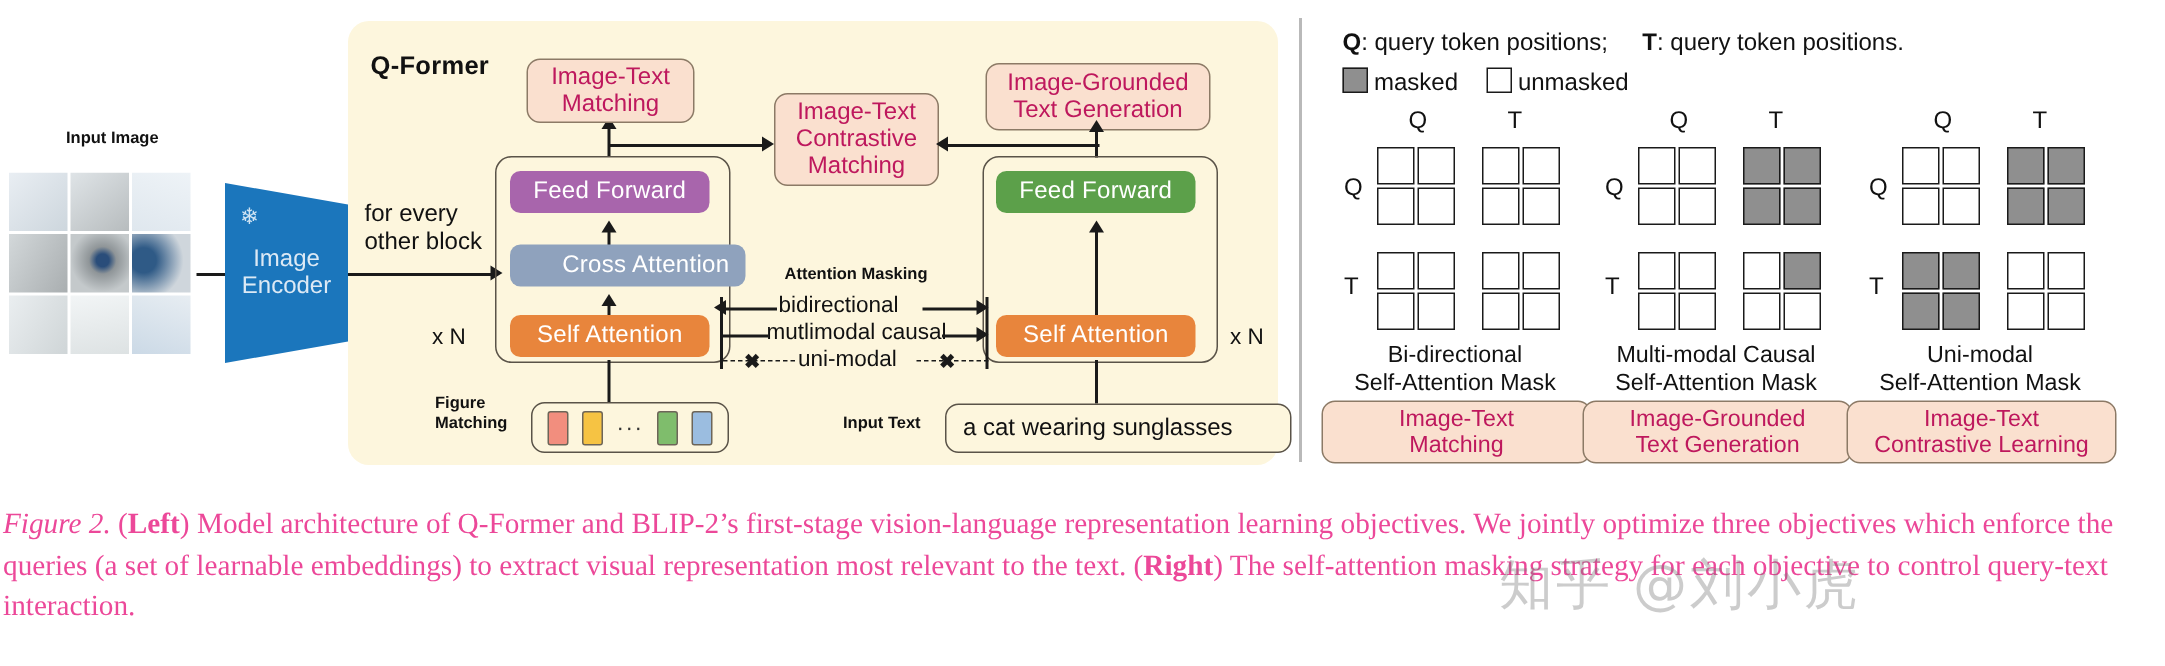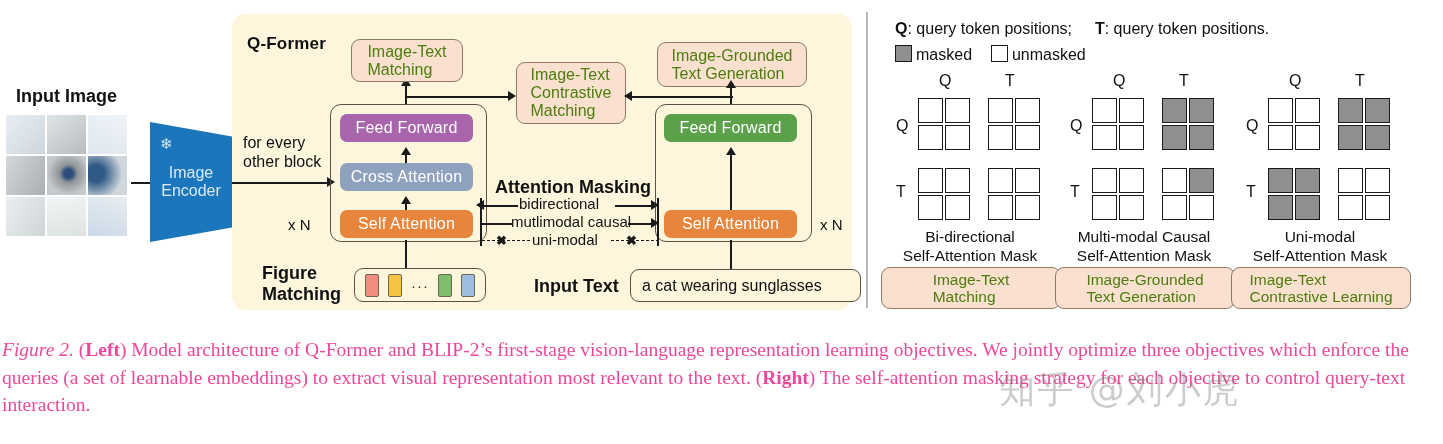--- a/index.html
+++ b/index.html
@@ -9,37 +9,37 @@
   .abs{position:absolute;}
 
   
   #qformer-panel{left:232px;top:14px;width:620px;height:296px;
     background:#fdf6dd;border-radius:14px;}
 
   .panel-title{font-weight:bold;font-size:17px;color:#111;letter-spacing:.2px;}
 
   
   .obj-box{background:#fae0cf;border:1.4px solid #8c7a66;border-radius:9px;
-    display:flex;align-items:center;justify-content:center;
-    font-size:16px;line-height:1.12;color:#4d7c0f;}
+    display:flex;align-items:center;justify-content:center;text-align:center;
+    font-size:16px;line-height:1.12;color:#be185d;}
 
   
   .pill{border-radius:7px;display:flex;align-items:center;justify-content:center;
     color:#ffffff;font-size:16px;letter-spacing:.2px;}
   .pill.ff-left{background:#a865ac;}
   .pill.cross{background:#8fa2bd;}
   .pill.self{background:#e8853c;}
   .pill.ff-right{background:#5ca04a;}
 
   
   .block-outline{border:1.6px solid #5a5348;border-radius:11px;background:transparent;}
 
   .xn{font-size:15px;color:#111;}
 
-  .bold-lbl{font-weight:bold;font-size:18px;color:#111;line-height:1.18;}
+  .bold-lbl{font-weight:bold;font-size:11px;color:#111;line-height:1.18;margin-left:28px;}
   .plain-lbl{font-size:16px;color:#111;line-height:1.2;}
 
   
   #learned-queries-box{border:1.5px solid #5a5348;border-radius:9px;background:#fdf6dd;
     display:flex;align-items:center;gap:9px;padding:0 10px;}
   .q-chip{width:21px;height:21px;border:1.3px solid #6d6558;border-radius:2px;}
   .q-dots{font-size:15px;color:#333;letter-spacing:1px;line-height:1;}
 
   
   #input-text-box{border:1.5px solid #5a5348;border-radius:9px;background:#fdf6dd;
@@ -134,21 +134,21 @@
   <div>other block</div>
 </div>
 
 <div class="abs block-outline" style="left:330px;top:104px;width:155px;height:136px;"></div>
 <div class="abs xn" style="left:288px;top:216px;">x N</div>
 
 <div class="abs pill ff-left" style="left:340px;top:114px;width:133px;height:28px;">Feed Forward</div>
 <div class="arw up abs" style="left:401px;top:147px;"></div>
 <div class="ln v abs" style="left:405px;top:152px;height:12px;"></div>
 
-<div class="abs pill cross" style="left:340px;top:163px;width:133px;height:28px;">Cross Attention</div>
+<div class="abs pill cross" style="left:340px;top:163px;width:133px;height:28px;padding-left:24px;">Cross Attention</div>
 <div class="arw up abs" style="left:401px;top:196px;"></div>
 <div class="ln v abs" style="left:405px;top:201px;height:10px;"></div>
 
 <div class="abs pill self" style="left:340px;top:210px;width:133px;height:28px;">Self Attention</div>
 
 <div class="ln v abs" style="left:405px;top:84px;height:20px;"></div>
 <div class="arw up abs" style="left:401px;top:78px;"></div>
 
 <div class="abs obj-box" style="left:351px;top:39px;width:110px;height:41px;">
   <div>

